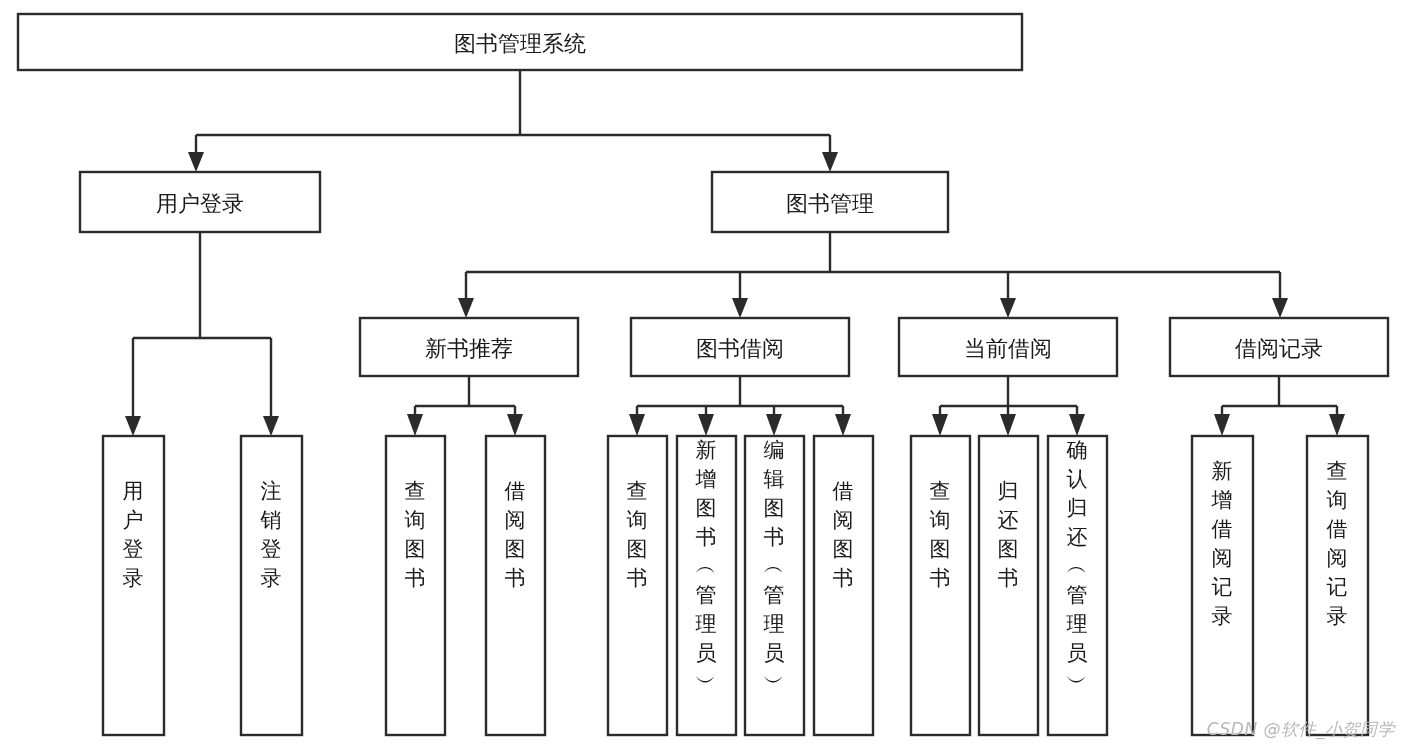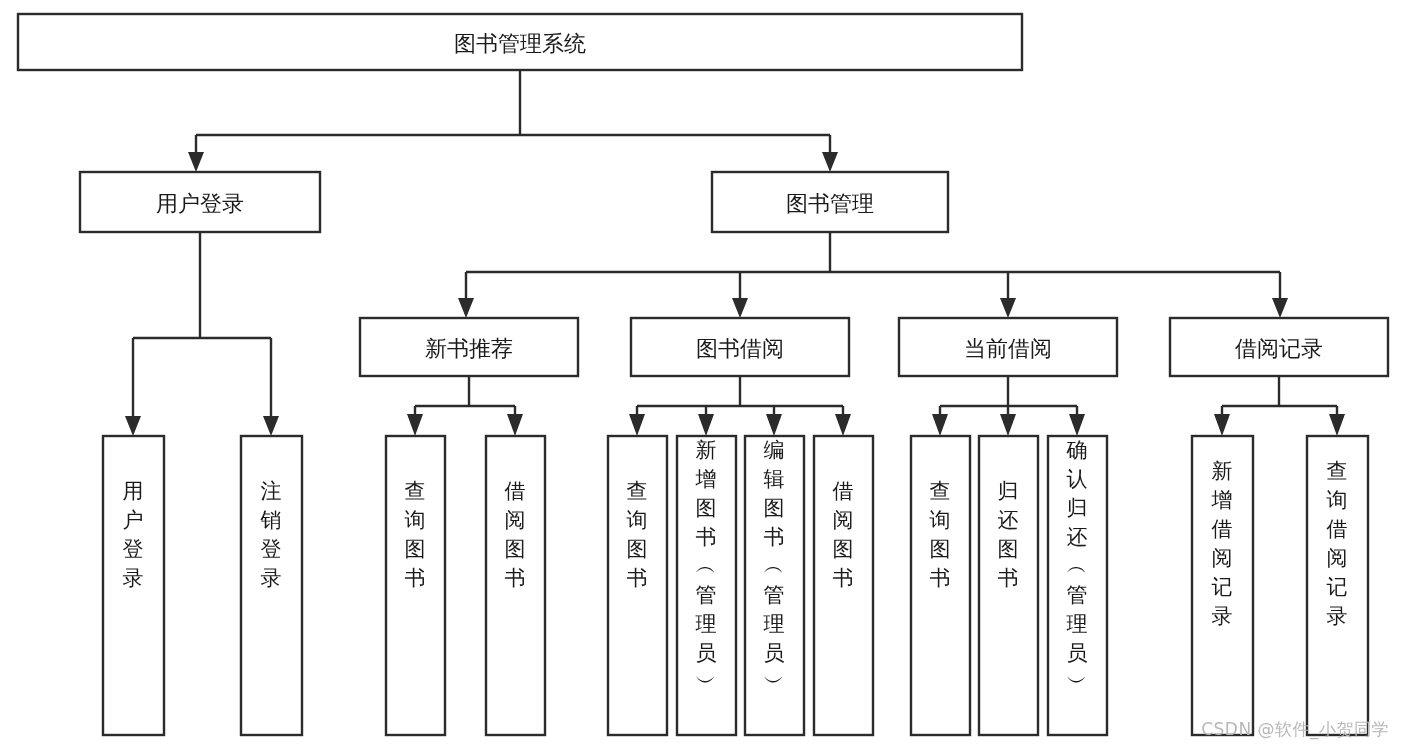--- a/index.html
+++ b/index.html
@@ -50,28 +50,29 @@
     dominant-baseline: central;
   }
   .node-label-v {
     fill: #1a1a1a;
     font-family: "DejaVu Sans", "Liberation Sans", sans-serif;
     font-size: 21px;
     text-anchor: middle;
   }
   .watermark {
     position: absolute;
-    right: 16px;
+    right: 10px;
     bottom: 6px;
     color: #b8b8b8;
     font-size: 17px;
     font-family: "DejaVu Sans", "Liberation Sans", sans-serif;
     white-space: nowrap;
     letter-spacing: 0.5px;
     user-select: none;
+    font-style: italic;
   }
 </style>
 </head>
 <body>
 
 <div id="diagram-root">
 
   <svg id="tree-svg" viewBox="0 0 1405 747">
 
     <g>

